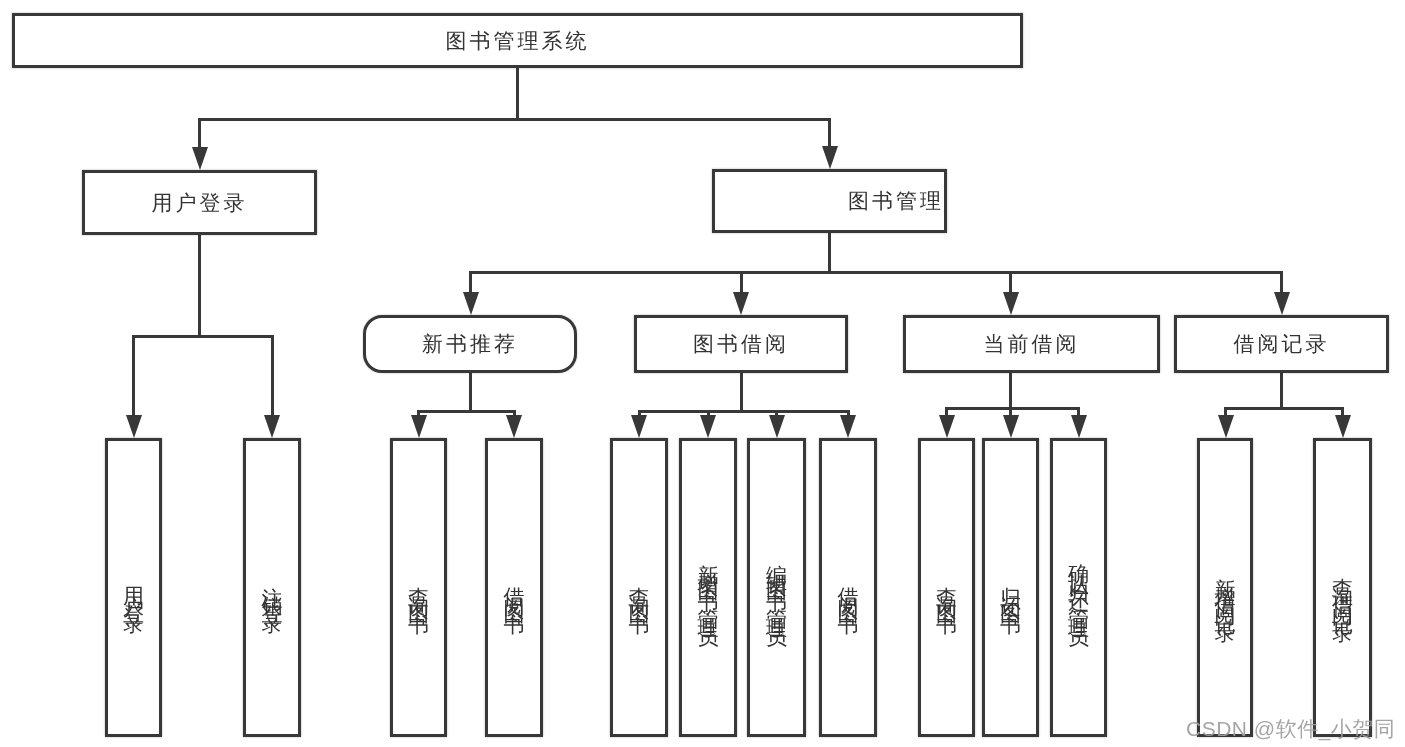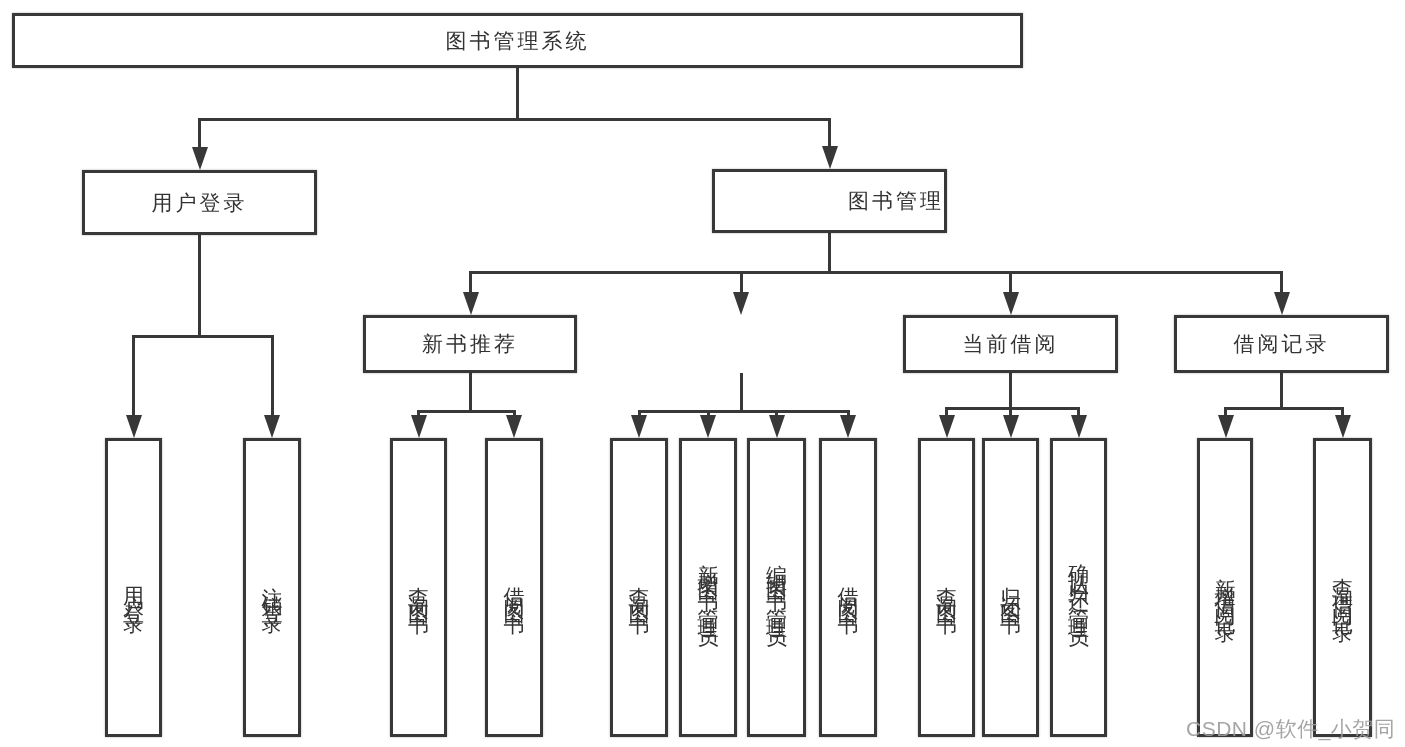--- a/index.html
+++ b/index.html
@@ -98,24 +98,27 @@
     <span>图书管理系统</span>
   </div>
 
   <div class="node" style="left:82px;top:170px;width:235px;height:65px;">
     <span>用户登录</span>
   </div>
   <div class="node" style="left:712px;top:169px;width:235px;height:64px;justify-content:flex-end;">
     <span>图书管理</span>
   </div>
 
-  <div class="node" style="left:363px;top:315px;width:214px;height:58px;">
+  <div class="node" style="left:363px;top:315px;width:214px;height:58px;border-radius:19px;">
     <span>新书推荐</span>
   </div>
-  <div class="node" style="left:903px;top:315px;width:215px;height:58px;">
+  <div class="node" style="left:634px;top:315px;width:214px;height:58px;">
+    <span>图书借阅</span>
+  </div>
+  <div class="node" style="left:903px;top:315px;width:257px;height:58px;">
     <span>当前借阅</span>
   </div>
   <div class="node" style="left:1174px;top:315px;width:215px;height:58px;">
     <span>借阅记录</span>
   </div>
 
   <div class="node leaf" style="left:105px;top:438px;width:57px;height:299px;">
     <span>用户登录</span>
   </div>
   <div class="node leaf" style="left:243px;top:438px;width:58px;height:299px;">

